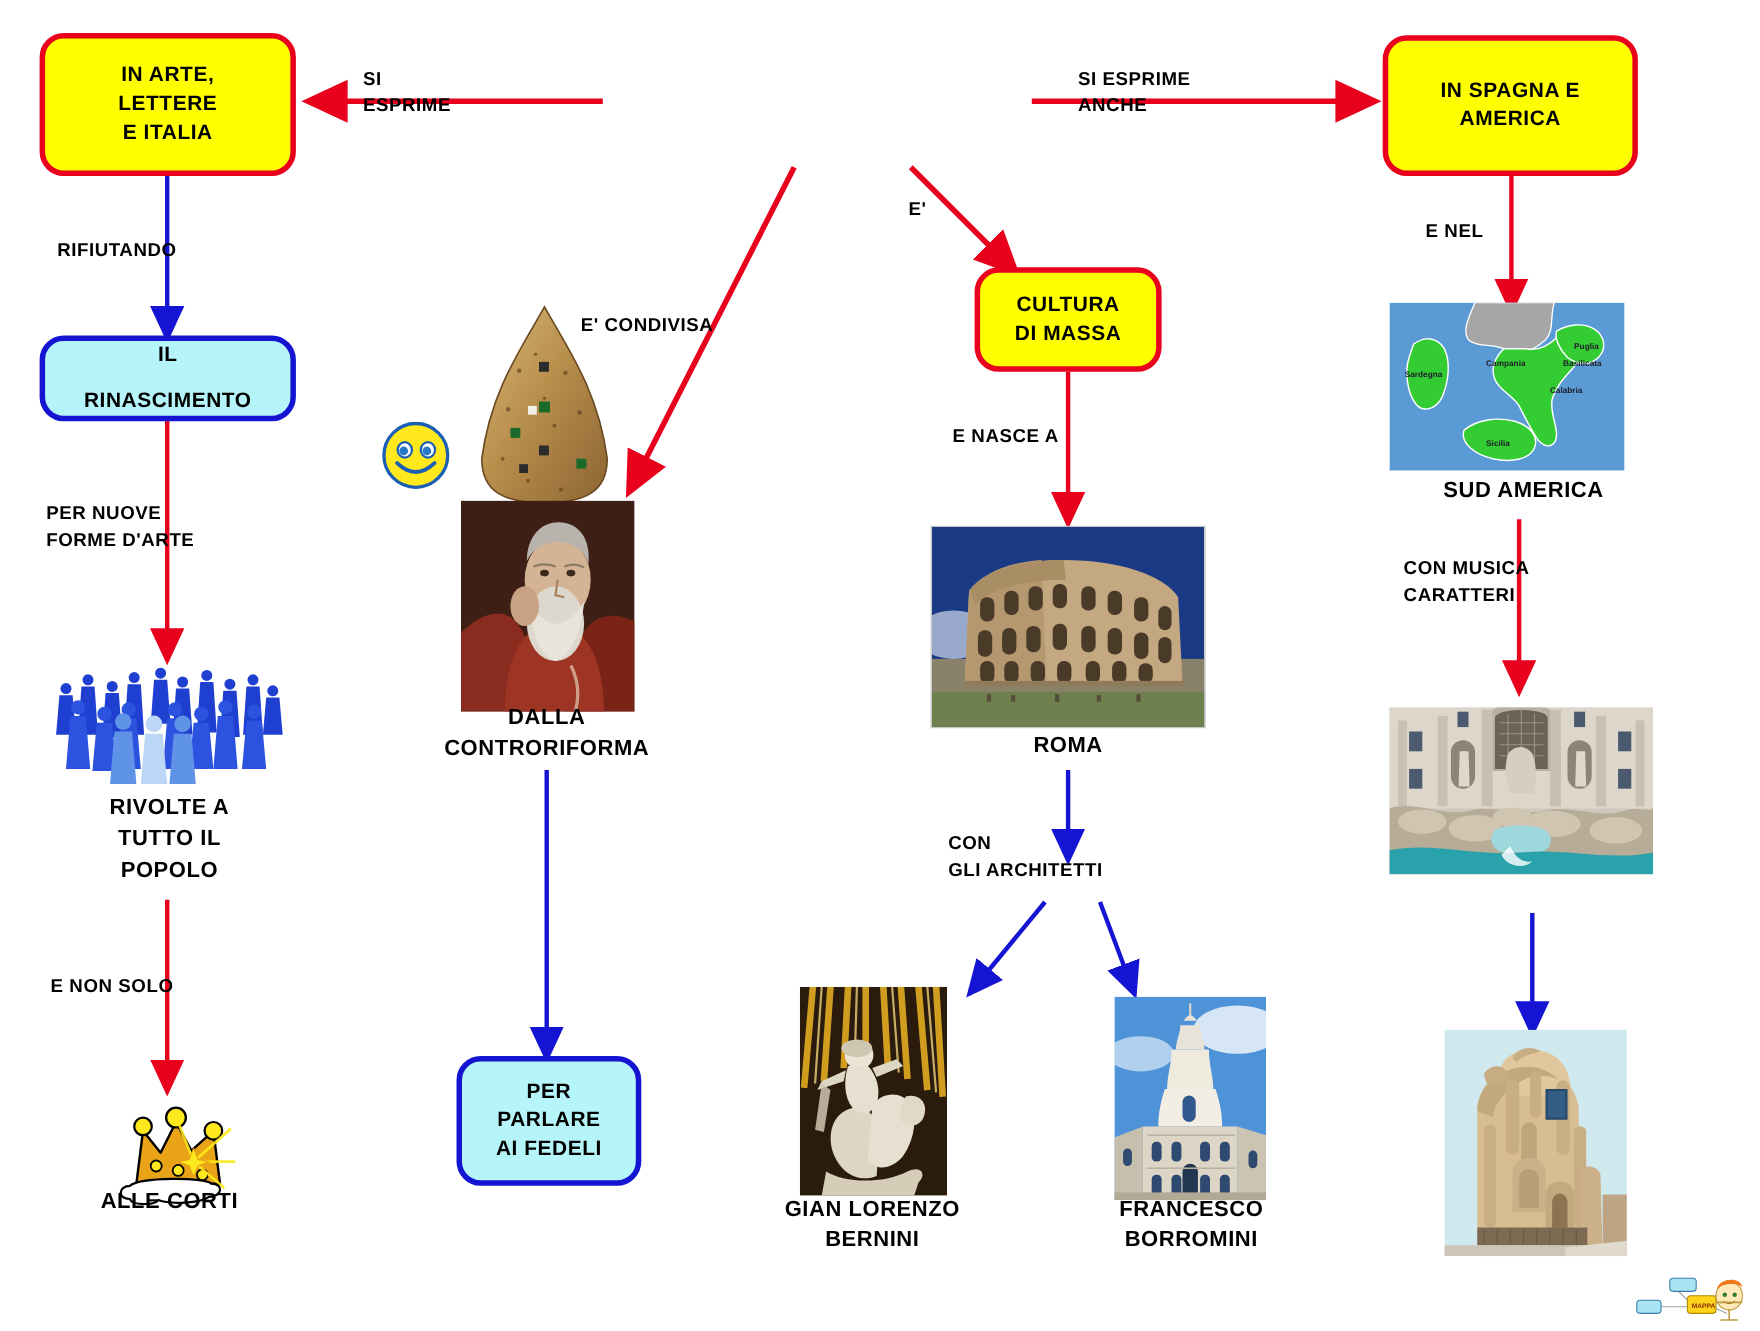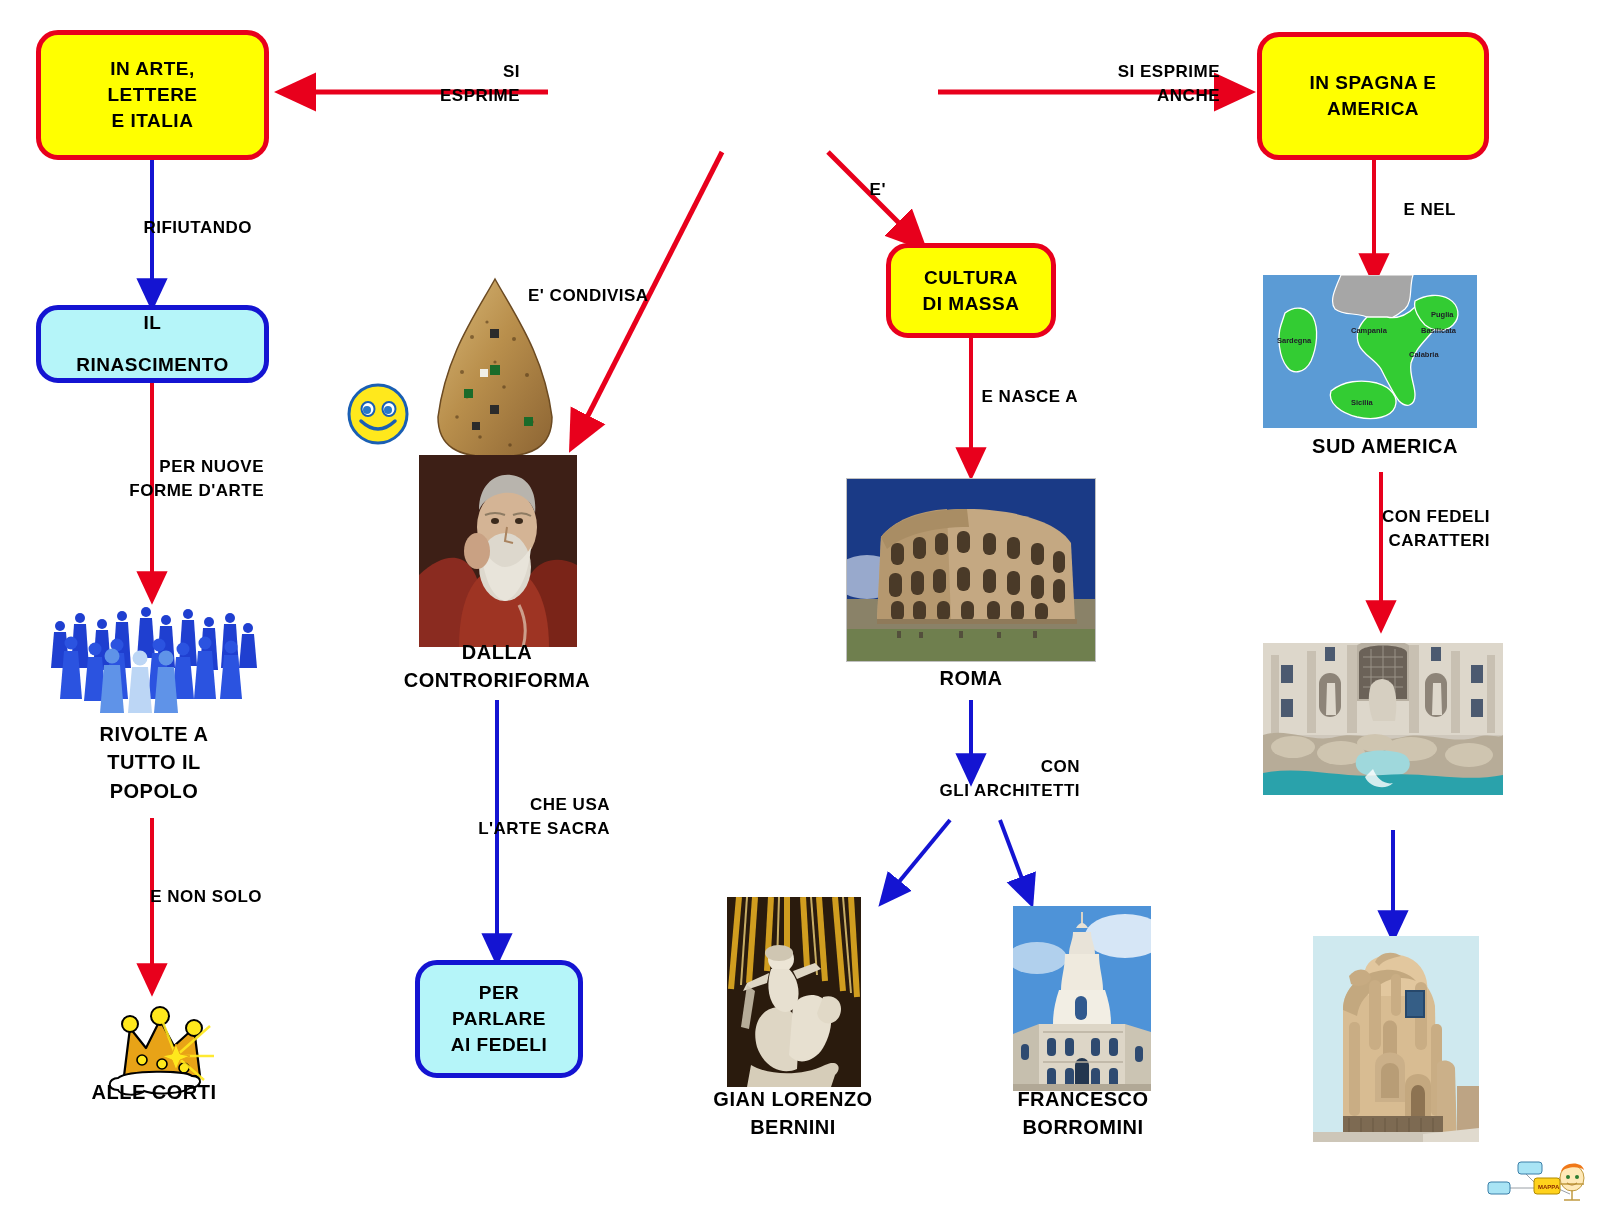--- a/index.html
+++ b/index.html
@@ -54,21 +54,21 @@
   }
   .node span {
     display: block;
     line-height: 1.36;
     white-space: nowrap;
   }
   .lbl {
     position: absolute;
     font-weight: bold;
     color: #000000;
-    text-align: right;
+    text-align: left;
     white-space: nowrap;
     letter-spacing: 0.5px;
     line-height: 1.42;
   }
   .lbl span { display: block; white-space: nowrap; }
   .cap {
     position: absolute;
     font-weight: bold;
     color: #000000;
     text-align: center;
@@ -180,40 +180,36 @@
 
   <div class="lbl" style="left:42px; top:455px; width:222px; font-size:17px;">
     <span>PER   NUOVE</span>
     <span>FORME    D'ARTE</span>
   </div>
 
   <div class="lbl" style="left:46px; top:885px; width:216px; font-size:17px;">
     <span>E  NON   SOLO</span>
   </div>
 
-  <div class="lbl" style="left:392px; top:793px; width:218px; font-size:17px;">
-    <span>CHE    USA</span>
-    <span>L'ARTE    SACRA</span>
-  </div>
 
   <div class="lbl" style="left:866px; top:385px; width:212px; font-size:17px;">
     <span>E   NASCE   A</span>
   </div>
 
   <div class="lbl" style="left:862px; top:755px; width:218px; font-size:17px;">
     <span>CON</span>
     <span>GLI   ARCHITETTI</span>
   </div>
 
   <div class="lbl" style="left:1296px; top:198px; width:160px; font-size:17px;">
     <span>E  NEL</span>
   </div>
 
   <div class="lbl" style="left:1276px; top:505px; width:214px; font-size:17px;">
-    <span>CON   FEDELI</span>
+    <span>CON   MUSICA</span>
     <span>CARATTERI</span>
   </div>
 
   <div class="pic" style="left:347px; top:383px; width:62px; height:62px;">
     <svg width="62" height="62" viewBox="0 0 62 62">
       <circle cx="31" cy="31" r="29" fill="#ffe81c" stroke="#1a5fb4" stroke-width="3"></circle>
       <ellipse cx="21" cy="26" rx="6.5" ry="7" fill="#ffffff" stroke="#1a5fb4" stroke-width="2"></ellipse>
       <ellipse cx="42" cy="26" rx="6.5" ry="7" fill="#ffffff" stroke="#1a5fb4" stroke-width="2"></ellipse>
       <circle cx="20" cy="27" r="4" fill="#2878c8"></circle>
       <circle cx="41" cy="27" r="4" fill="#2878c8"></circle>

